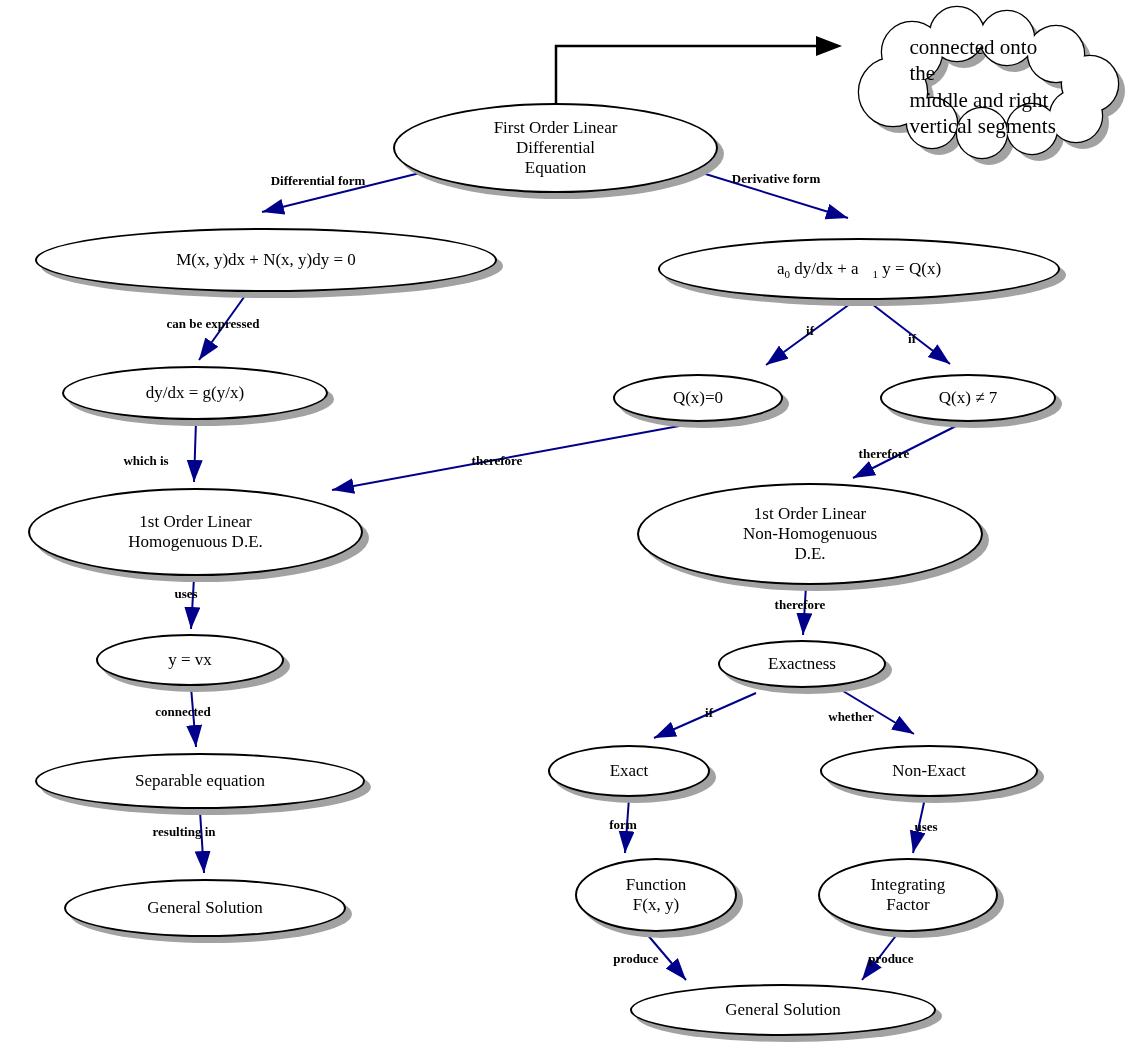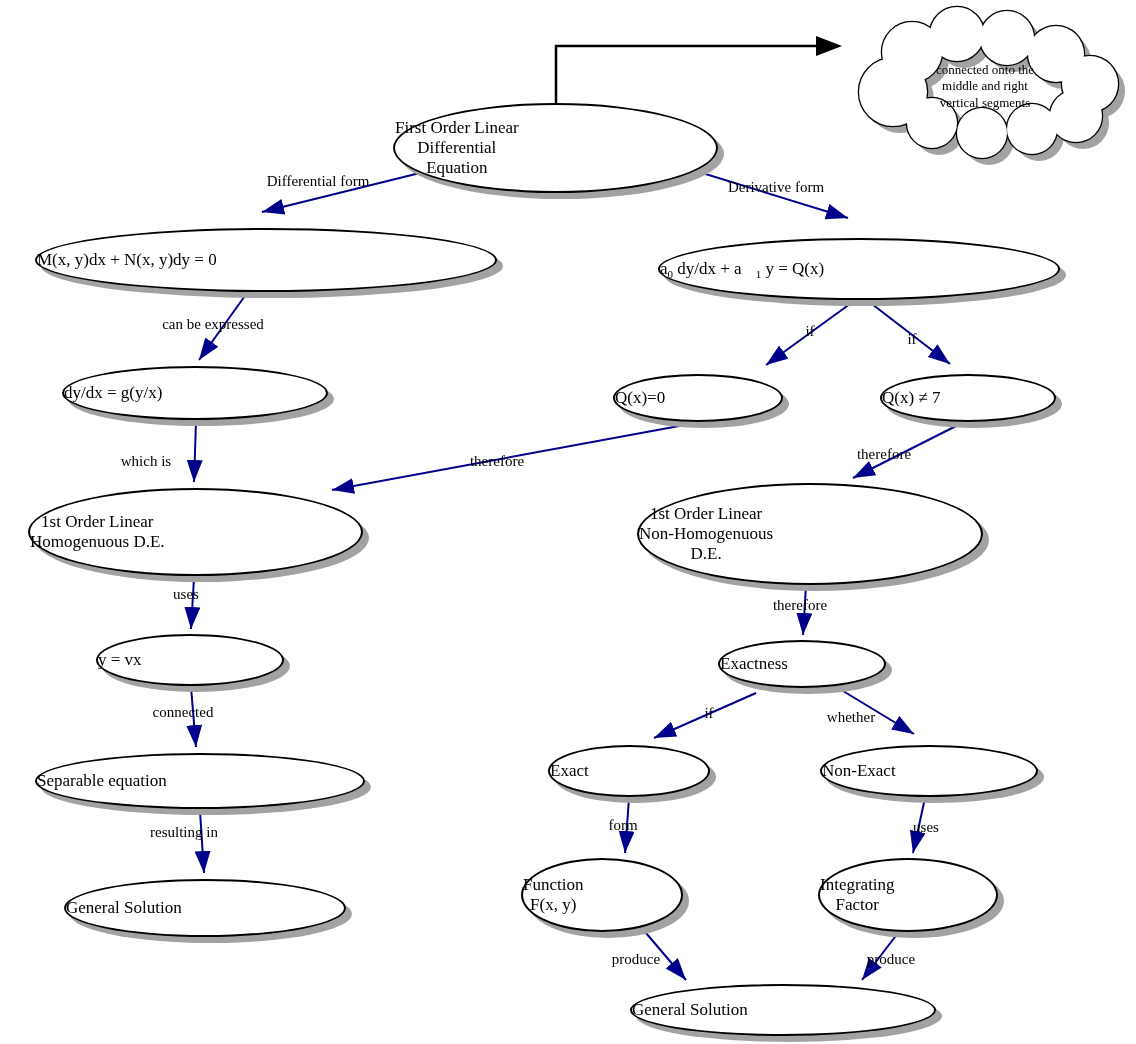--- a/index.html
+++ b/index.html
@@ -3,32 +3,32 @@
 <meta charset="utf-8">
 <style>
   * { margin:0; padding:0; box-sizing:border-box; }
   html,body { background:#ffffff; }
   #stage {
     position:relative; width:1136px; height:1044px; background:#ffffff;
     font-family:"Liberation Serif","DejaVu Serif",serif; color:#000; overflow:hidden;
   }
   #wires { position:absolute; left:0; top:0; width:1136px; height:1044px; }
   .node {
-    position:absolute; display:flex; align-items:center; justify-content:flex-start;
+    position:absolute; display:flex; align-items:center; justify-content:center;
     text-align:center; border:2px solid #000; border-radius:50%; background:#fff;
     box-shadow:6px 6px 0 #a2a2a2; font-size:17px; line-height:1.18;
   }
   .nlabel { white-space:pre-line; }
   .elabel {
-    position:absolute; transform:translate(-50%,-50%); font-size:15px;
-    white-space:nowrap; background:transparent;
+    position:absolute; transform:translate(-50%,-50%); font-size:13px;
+    white-space:nowrap; background:transparent;font-weight:bold;
   }
   .cloud-text {
     position:absolute; left:985px; top:86px; transform:translate(-50%,-50%);
-    text-align:center; font-size:13px; line-height:1.25; white-space:pre-line;
+    font-size:21px; line-height:1.25; white-space:pre-line;
   }
   sub.s { font-size:11px; line-height:0; }
   sub.gap { margin-left:14px; }
 </style>
 </head>
 <body>
 
 <div id="stage">
 
   <svg id="wires" viewBox="0 0 1136 1044" xmlns="http://www.w3.org/2000/svg">
@@ -161,36 +161,36 @@
   </div>
 
   <div class="node" style="left:820px;top:745px;width:218px;height:52px">
     <span class="nlabel">Non-Exact</span>
   </div>
 
   <div class="node" style="left:64px;top:879px;width:282px;height:58px">
     <span class="nlabel">General Solution</span>
   </div>
 
-  <div class="node" style="left:521px;top:858px;width:162px;height:74px">
+  <div class="node" style="left:575px;top:858px;width:162px;height:74px">
     <span class="nlabel">Function
 F(x, y)</span>
   </div>
 
   <div class="node" style="left:818px;top:858px;width:180px;height:74px">
     <span class="nlabel">Integrating
 Factor</span>
   </div>
 
   <div class="node" style="left:630px;top:984px;width:306px;height:52px">
     <span class="nlabel">General Solution</span>
   </div>
 
   <div class="elabel" style="left:318px;top:181px">Differential form</div>
-  <div class="elabel" style="left:776px;top:187px">Derivative form</div>
+  <div class="elabel" style="left:776px;top:179px">Derivative form</div>
   <div class="elabel" style="left:213px;top:324px">can be expressed</div>
   <div class="elabel" style="left:810px;top:331px">if</div>
   <div class="elabel" style="left:912px;top:339px">if</div>
   <div class="elabel" style="left:146px;top:461px">which is</div>
   <div class="elabel" style="left:497px;top:461px">therefore</div>
   <div class="elabel" style="left:884px;top:454px">therefore</div>
   <div class="elabel" style="left:186px;top:594px">uses</div>
   <div class="elabel" style="left:800px;top:605px">therefore</div>
   <div class="elabel" style="left:183px;top:712px">connected</div>
   <div class="elabel" style="left:709px;top:713px">if</div>

